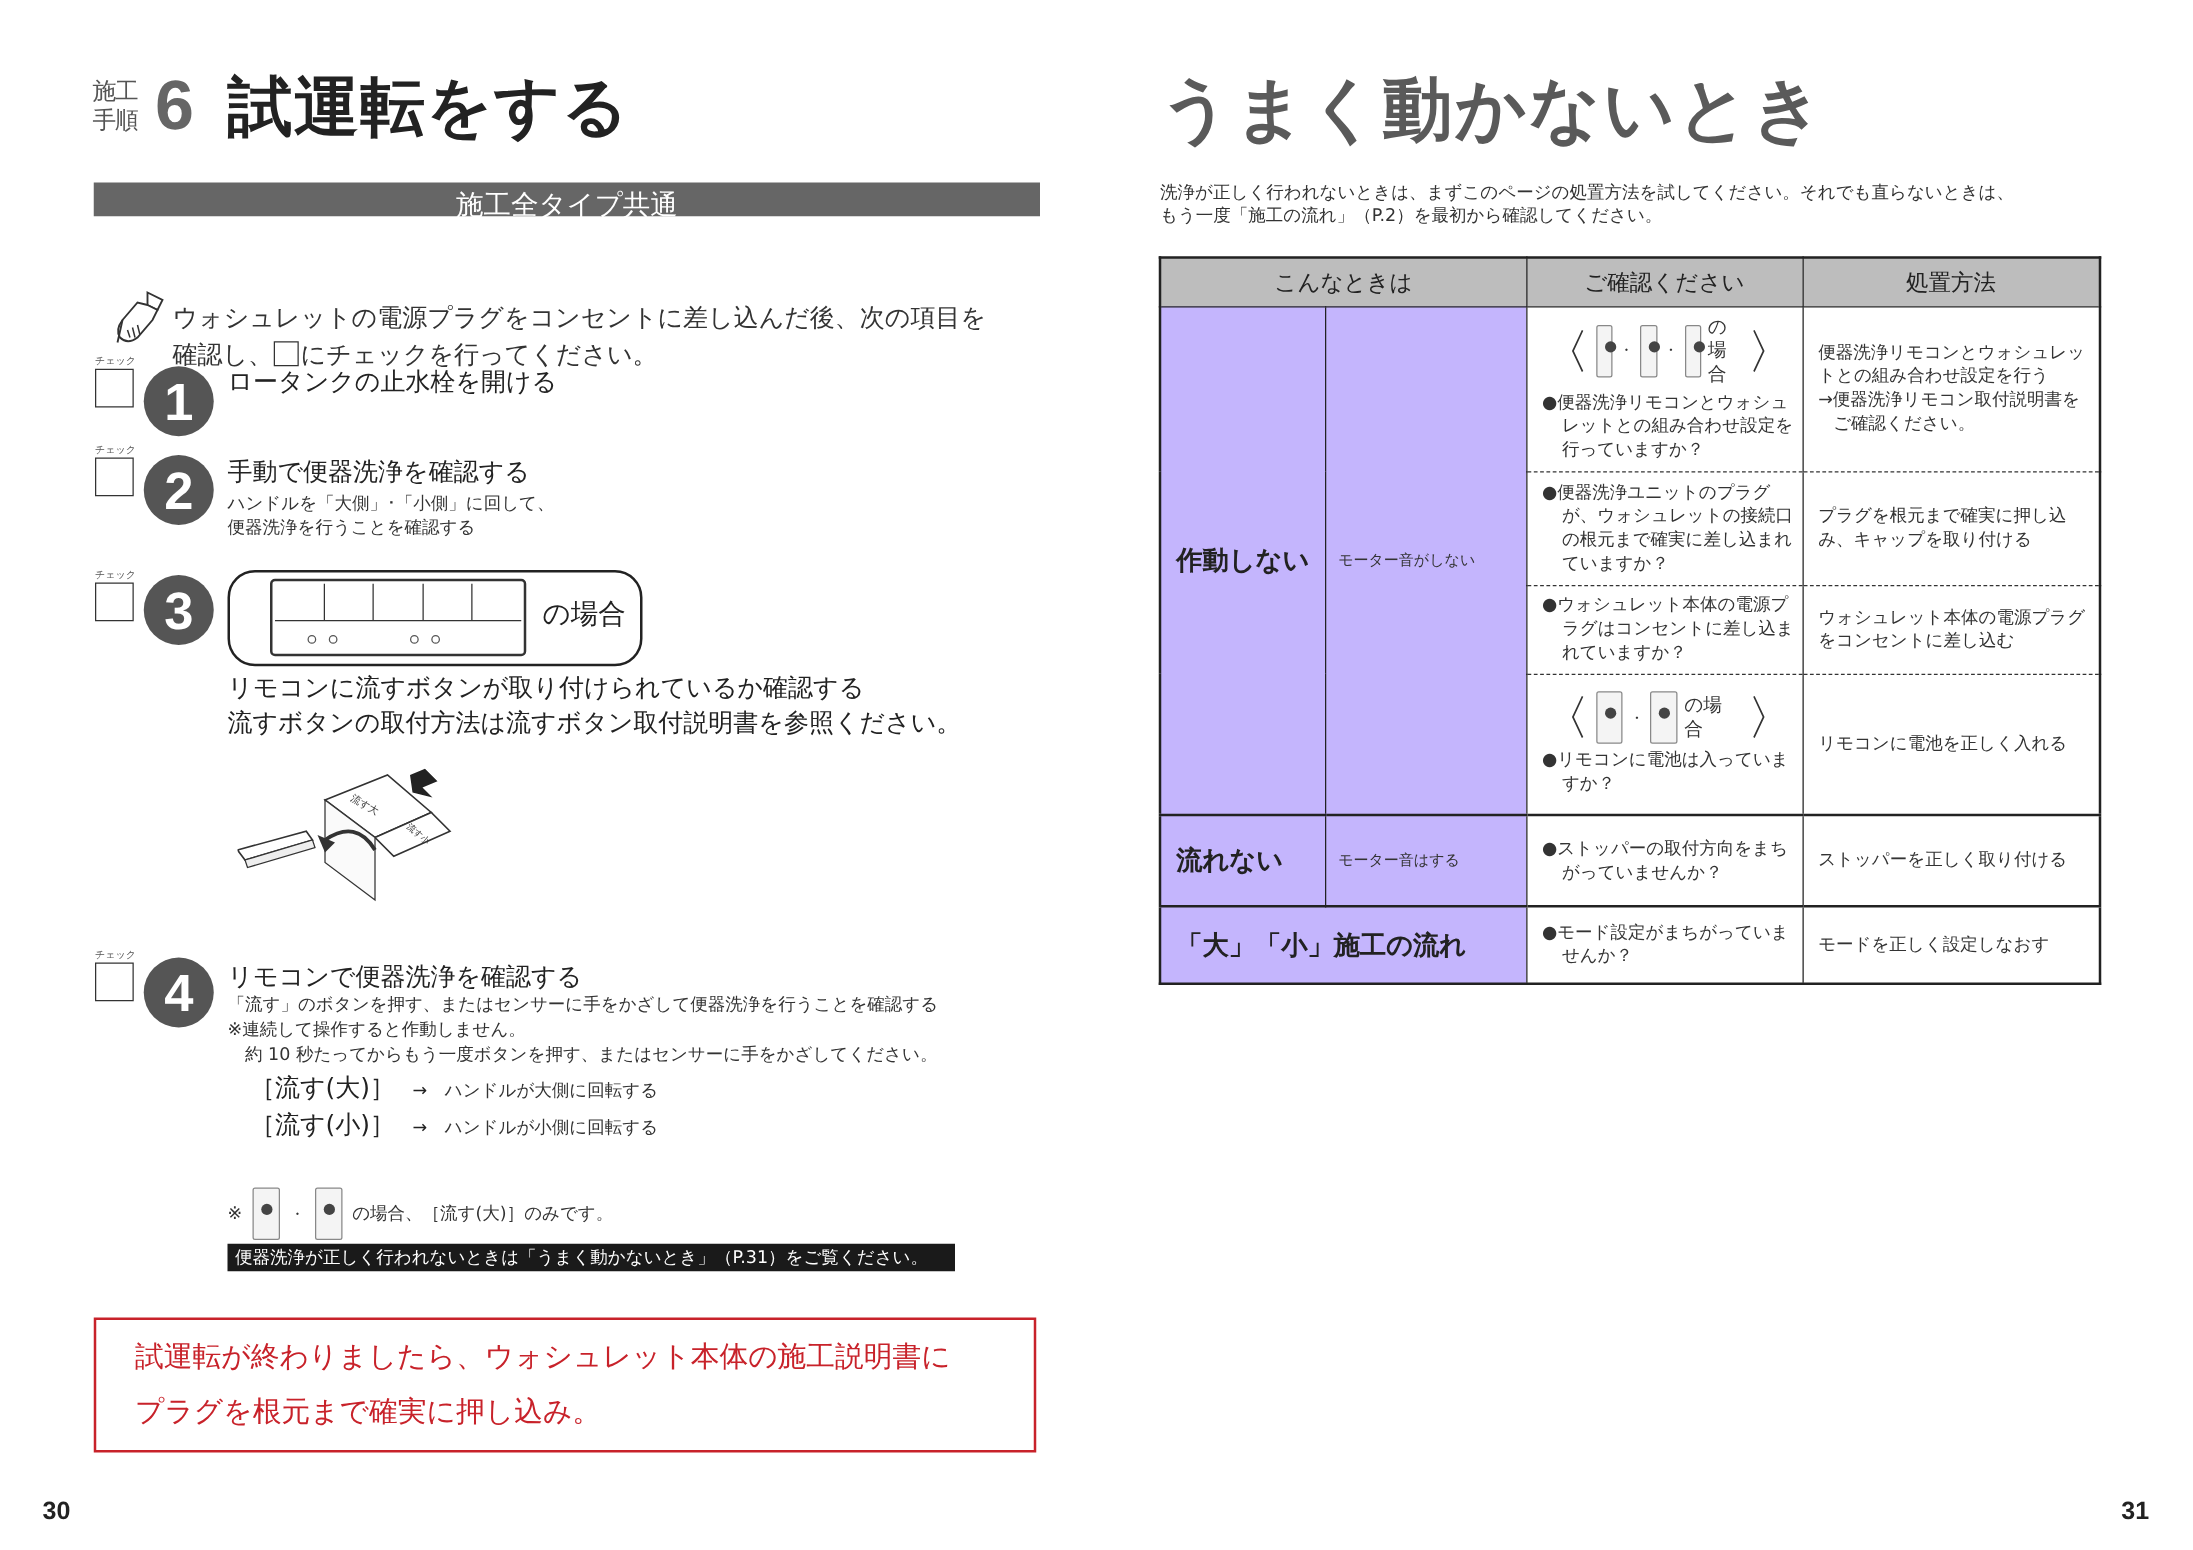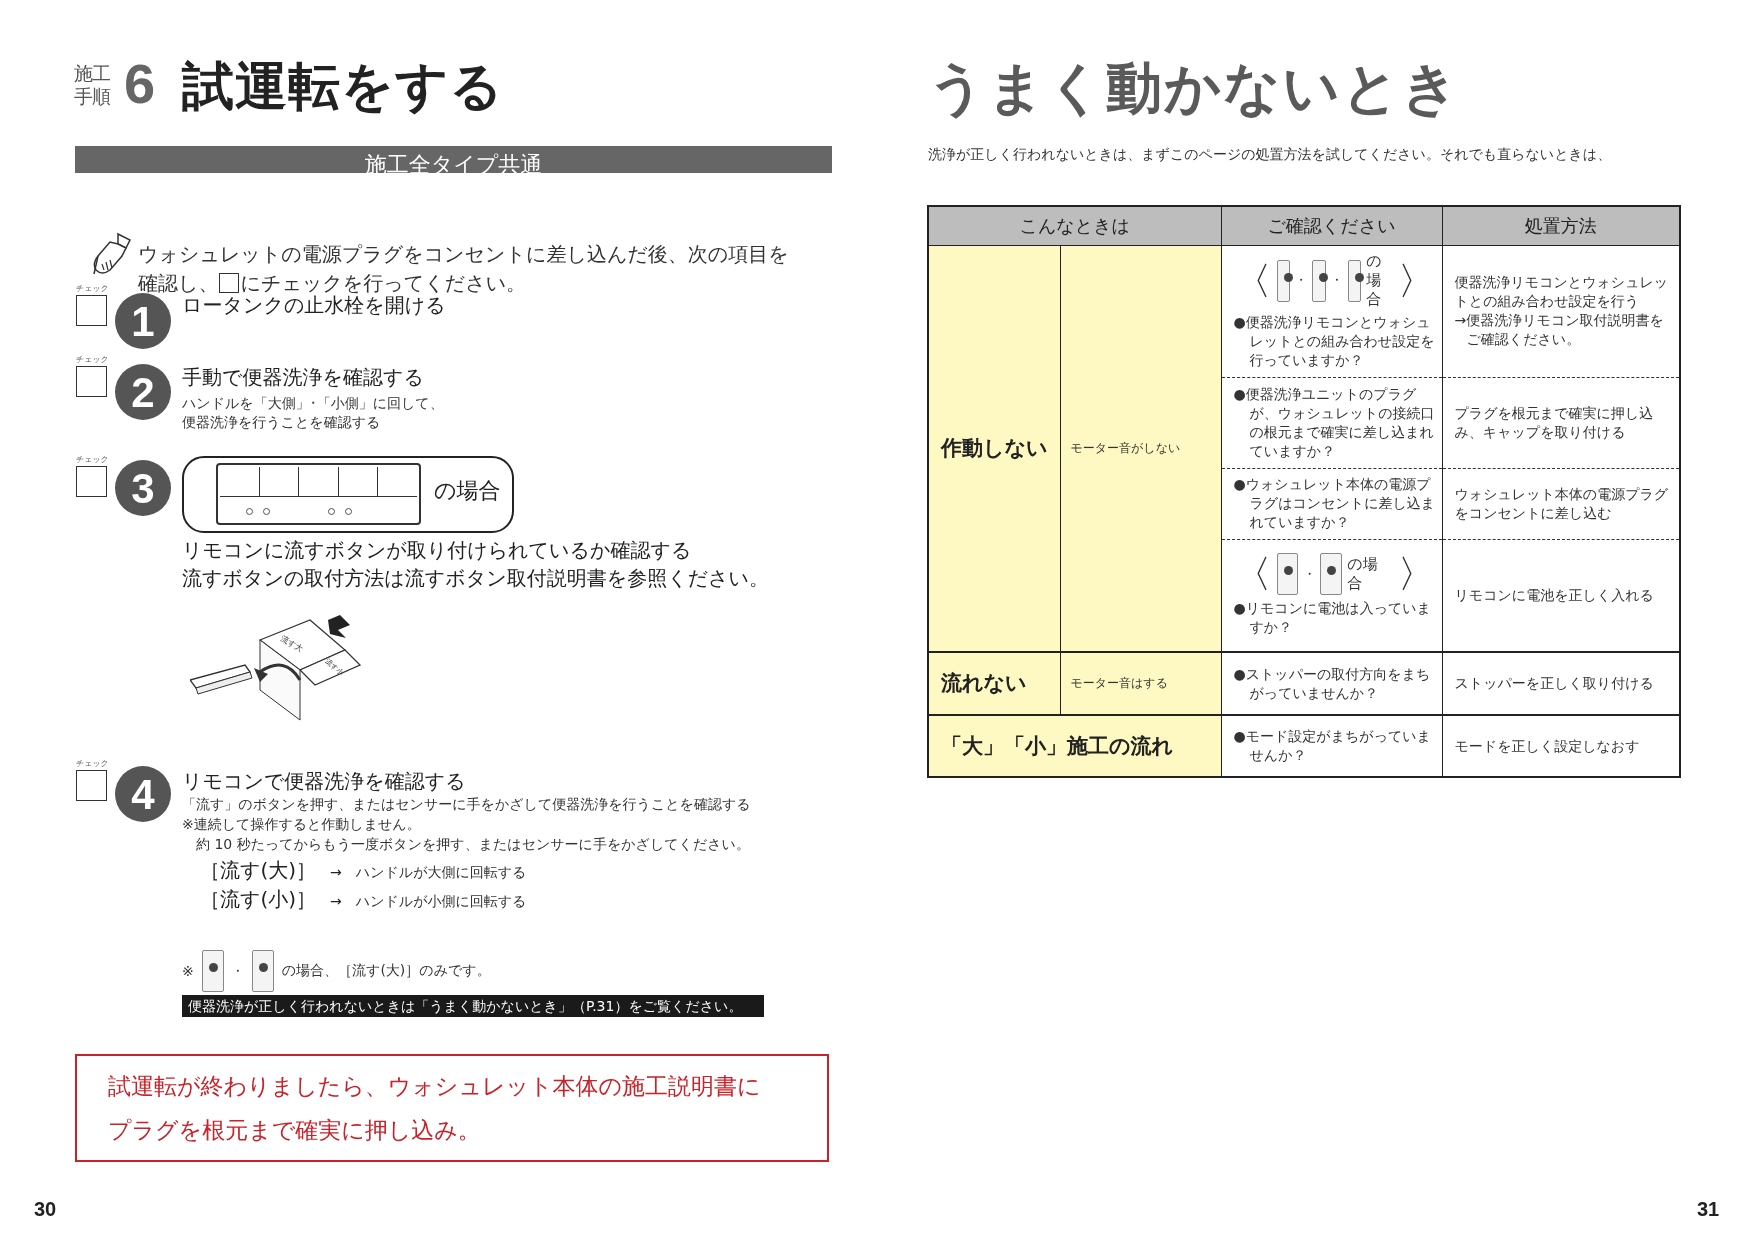--- a/index.html
+++ b/index.html
@@ -49,21 +49,21 @@
 
   .page-num { font-size: 20px; color: #222; font-family: "Liberation Sans", sans-serif; font-weight: bold; }
 
   
   .page-title-right { left: 928px; top: 54px; font-size: 56px; font-weight: bold; color: #5a5a5a; line-height: 68px; letter-spacing: 2px; }
   .right-intro { left: 928px; top: 145px; font-size: 14px; line-height: 19px; color: #333; width: 760px; }
 
   table.trouble { position: absolute; left: 927px; top: 205px; width: 752px; border-collapse: collapse; table-layout: fixed; border: 2.5px solid #222; }
   table.trouble th { background: #bdbdbd; font-weight: normal; font-size: 18px; height: 39px; border: 1.5px solid #222; color: #222; }
   table.trouble td { border-left: 1.5px solid #222; border-right: 1.5px solid #222; font-size: 14px; line-height: 19px; color: #333; vertical-align: middle; }
-  table.trouble td.sym { background: #fef9c3; font-family: Liberation Serif, serif; }
+  table.trouble td.sym { background: #c4b5fd; font-family: Liberation Serif, serif; }
   table.trouble td.sym-main { font-size: 21px; font-weight: bold; color: #222; padding-left: 12px; }
   table.trouble td.sym-sub { font-size: 12px; color: #333; padding-left: 10px; }
   table.trouble tr.solid-top td { border-top: 2.5px solid #222; }
   table.trouble tr.dash-top td.chk, table.trouble tr.dash-top td.act { border-top: 1.5px dashed #333; }
   table.trouble td.chk { padding: 4px 6px 4px 12px; }
   table.trouble td.act { padding: 4px 8px 4px 12px; }
   .bullet-text { padding-left: 16px; text-indent: -16px; }
   .case-icons { display: flex; align-items: center; gap: 5px; margin-bottom: 4px; font-size: 15px; color: #333; }
   .bracket { font-size: 38px; line-height: 42px; color: #333; font-weight: 100; }
   .sep-dot { font-size: 12px; }
@@ -164,20 +164,21 @@
 <div class="abs red-box">
   <div>試運転が終わりましたら、ウォシュレット本体の施工説明書に</div>
   <div>プラグを根元まで確実に押し込み。</div>
 </div>
 
 <div class="abs page-num" style="left:34px;top:1198px;">30</div>
 
 <h1 class="abs page-title-right">うまく動かないとき</h1>
 <div class="abs right-intro">
   <div>洗浄が正しく行われないときは、まずこのページの処置方法を試してください。それでも直らないときは、</div>
+  <div>もう一度「施工の流れ」（P.2）を最初から確認してください。</div>
 </div>
 
 <table class="trouble">
   <colgroup>
     <col style="width:132px">
       <col style="width:161px">
       <col style="width:221px">
       <col style="width:238px">
   </colgroup>
   <thead>
@@ -228,21 +229,21 @@
           <span class="mini-remote"></span>
           <span class="sep-dot">・</span>
           <span class="mini-remote"></span>
           <span>の場合</span>
           <span class="bracket">〉</span>
         </div>
         <div class="bullet-text">●リモコンに電池は入っていますか？</div>
       </td>
       <td class="act">リモコンに電池を正しく入れる</td>
     </tr>
-    <tr class="solid-top" style="height:63px">
+    <tr class="solid-top" style="height:73px">
       <td class="sym sym-main">流れない</td>
       <td class="sym sym-sub">モーター音はする</td>
       <td class="chk">
           <div class="bullet-text">●ストッパーの取付方向をまちがっていませんか？</div>
         </td>
       <td class="act">ストッパーを正しく取り付ける</td>
     </tr>
     <tr class="solid-top" style="height:62px">
       <td colspan="2" class="sym sym-main">「大」「小」施工の流れ</td>
       <td class="chk">

